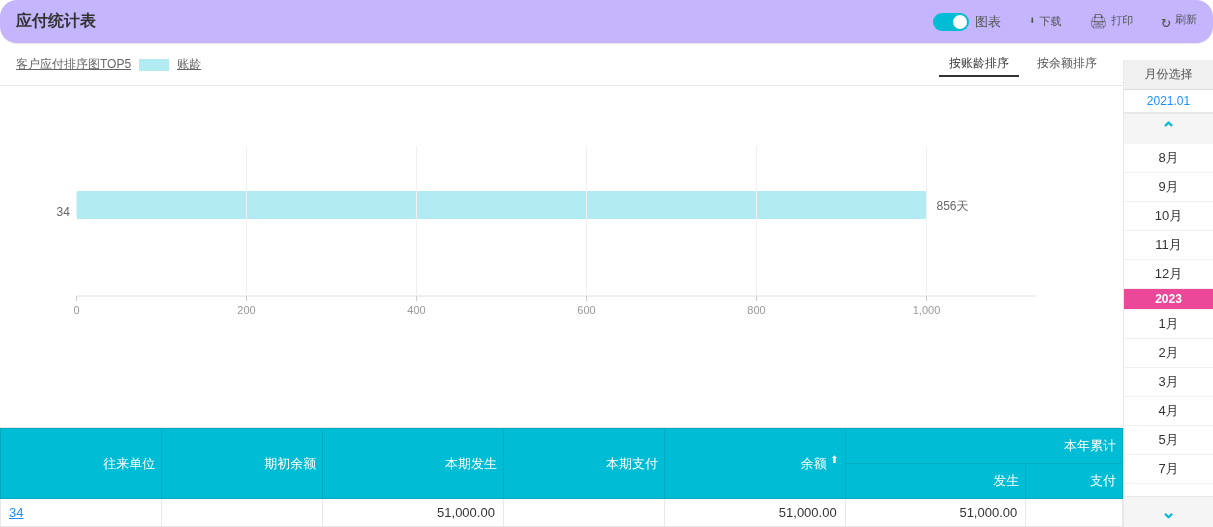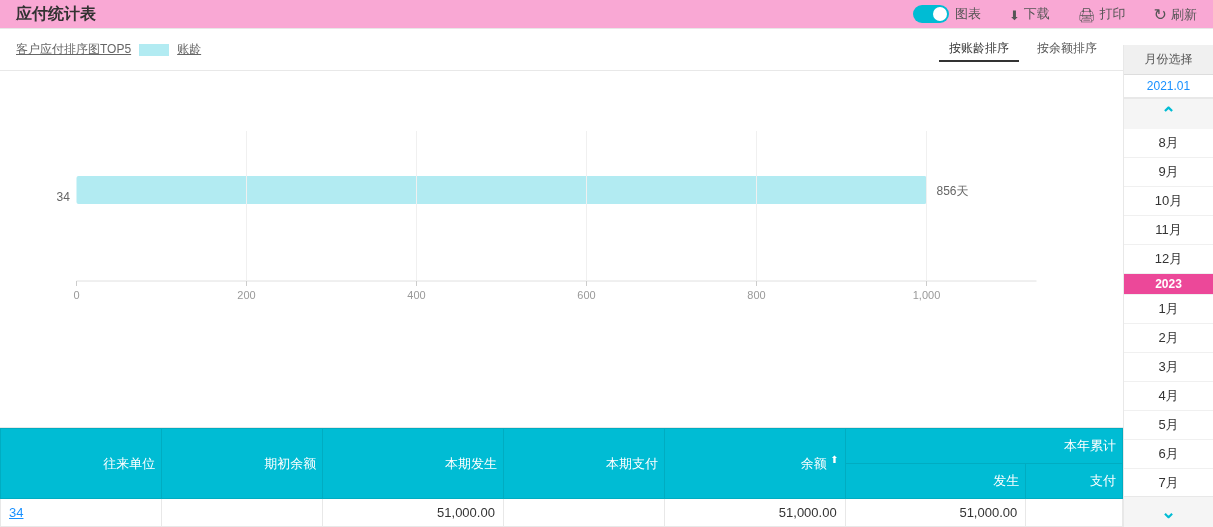--- a/index.html
+++ b/index.html
@@ -1,26 +1,26 @@
 <!DOCTYPE html>
 <html><head>
   <meta charset="utf-8">
   <style>
     * { margin: 0; padding: 0; box-sizing: border-box; }
     body { font-family: 'Microsoft YaHei', Arial, sans-serif; font-size: 13px; background: #f5f5f5; color: #333; width: 1213px; height: 527px; overflow: hidden; }
 
     .page-container { display: flex; flex-direction: column; height: 527px; background: #fff; }
 
     
-    .header { display: flex; align-items: center; justify-content: space-between; padding: 8px 16px; background: #f9a8d4; border-bottom: 1px solid #e8e8e8; height: 29px; }
+    .header { display: flex; align-items: center; justify-content: space-between; padding: 8px 16px; background: #c4b5fd; border-bottom: 1px solid #e8e8e8; height: 44px; border-radius: 17px; }
     .header-title { font-size: 16px; font-weight: bold; color: #333; }
     .header-actions { display: flex; align-items: center; gap: 28px; }
     .toggle-track { width: 36px; height: 18px; background: #00bcd4; border-radius: 9px; position: relative; cursor: pointer; }
     .toggle-thumb { position: absolute; right: 2px; top: 2px; width: 14px; height: 14px; background: #fff; border-radius: 50%; }
-    .action-btn { display: flex; align-items: flex-end; gap: 4px; color: #555; cursor: pointer; font-size: 13px; }
+    .action-btn { display: flex; align-items: flex-start; gap: 4px; color: #555; cursor: pointer; font-size: 11px; font-family: Liberation Mono, monospace; }
     .icon-download::before { content: '⬇'; }
     .icon-print::before { content: '🖨'; font-size: 14px; }
     .icon-refresh::before { content: '↻'; font-size: 16px; }
 
     
     .main-content { display: flex; flex: 1; overflow: hidden; }
 
     
     .chart-area { flex: 1; display: flex; flex-direction: column; overflow: hidden; }
 
@@ -191,21 +191,20 @@
           <div class="month-item">9月</div>
           <div class="month-item">10月</div>
           <div class="month-item">11月</div>
           <div class="month-item">12月</div>
           <div class="month-item year-label">2023</div>
           <div class="month-item">1月</div>
           <div class="month-item">2月</div>
           <div class="month-item">3月</div>
           <div class="month-item">4月</div>
           <div class="month-item">5月</div>
-          <div class="month-item">6月</div>
           <div class="month-item">7月</div>
         </div>
 
       <button class="sidebar-nav-btn">
         <span class="chevron-down"></span>
       </button>
     </div>
   </div>
 </div>
 

